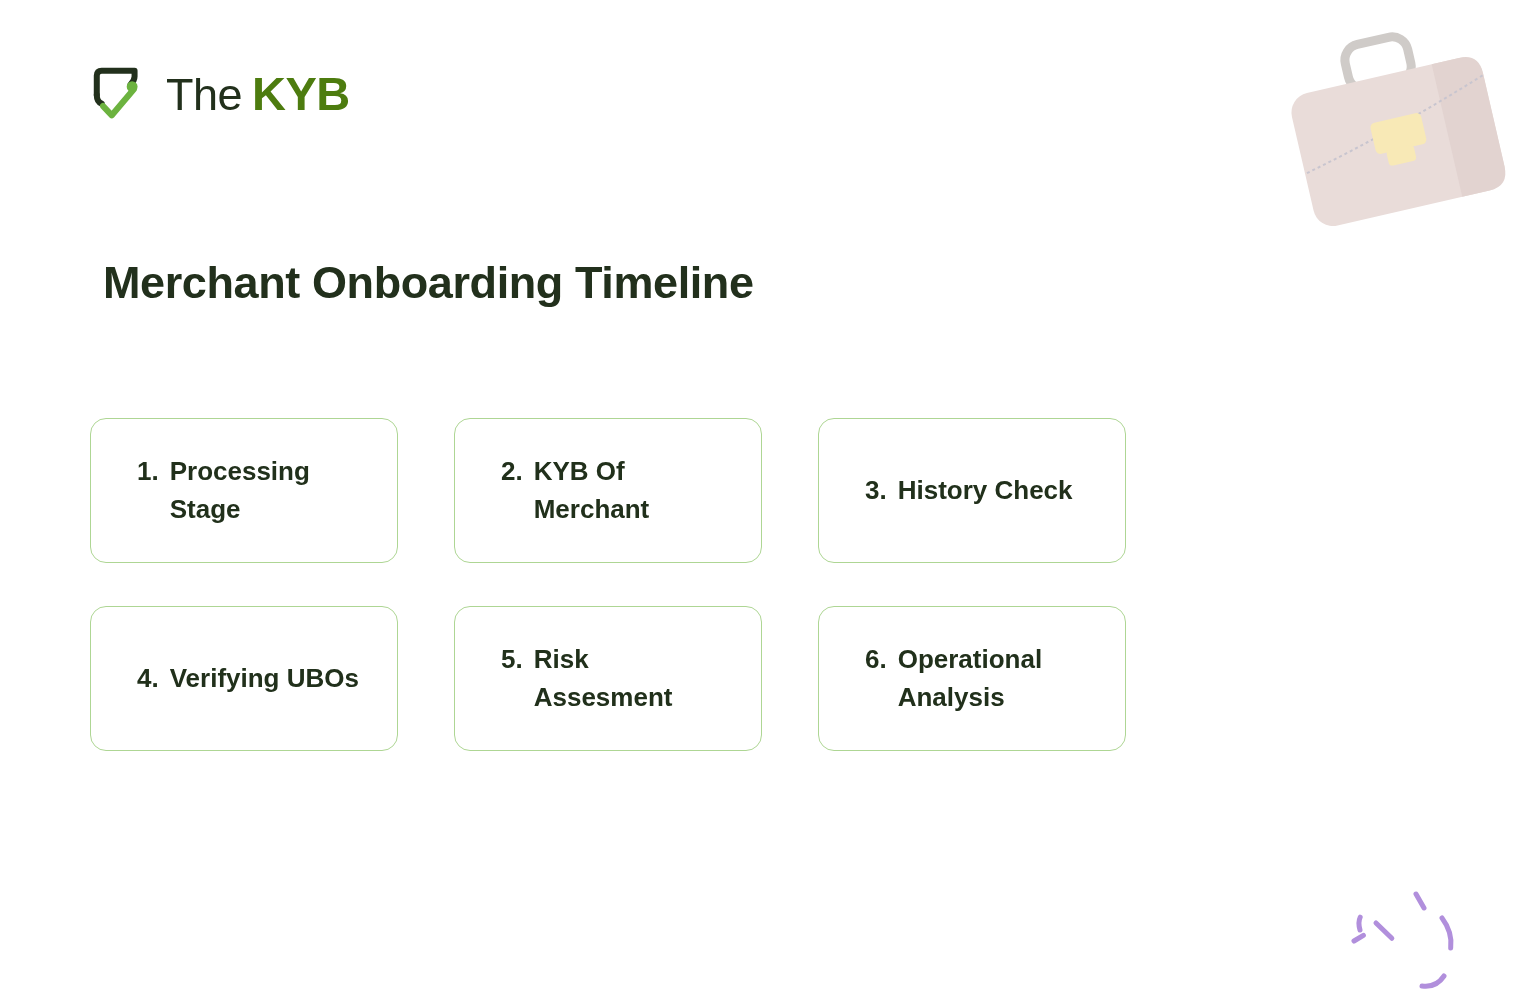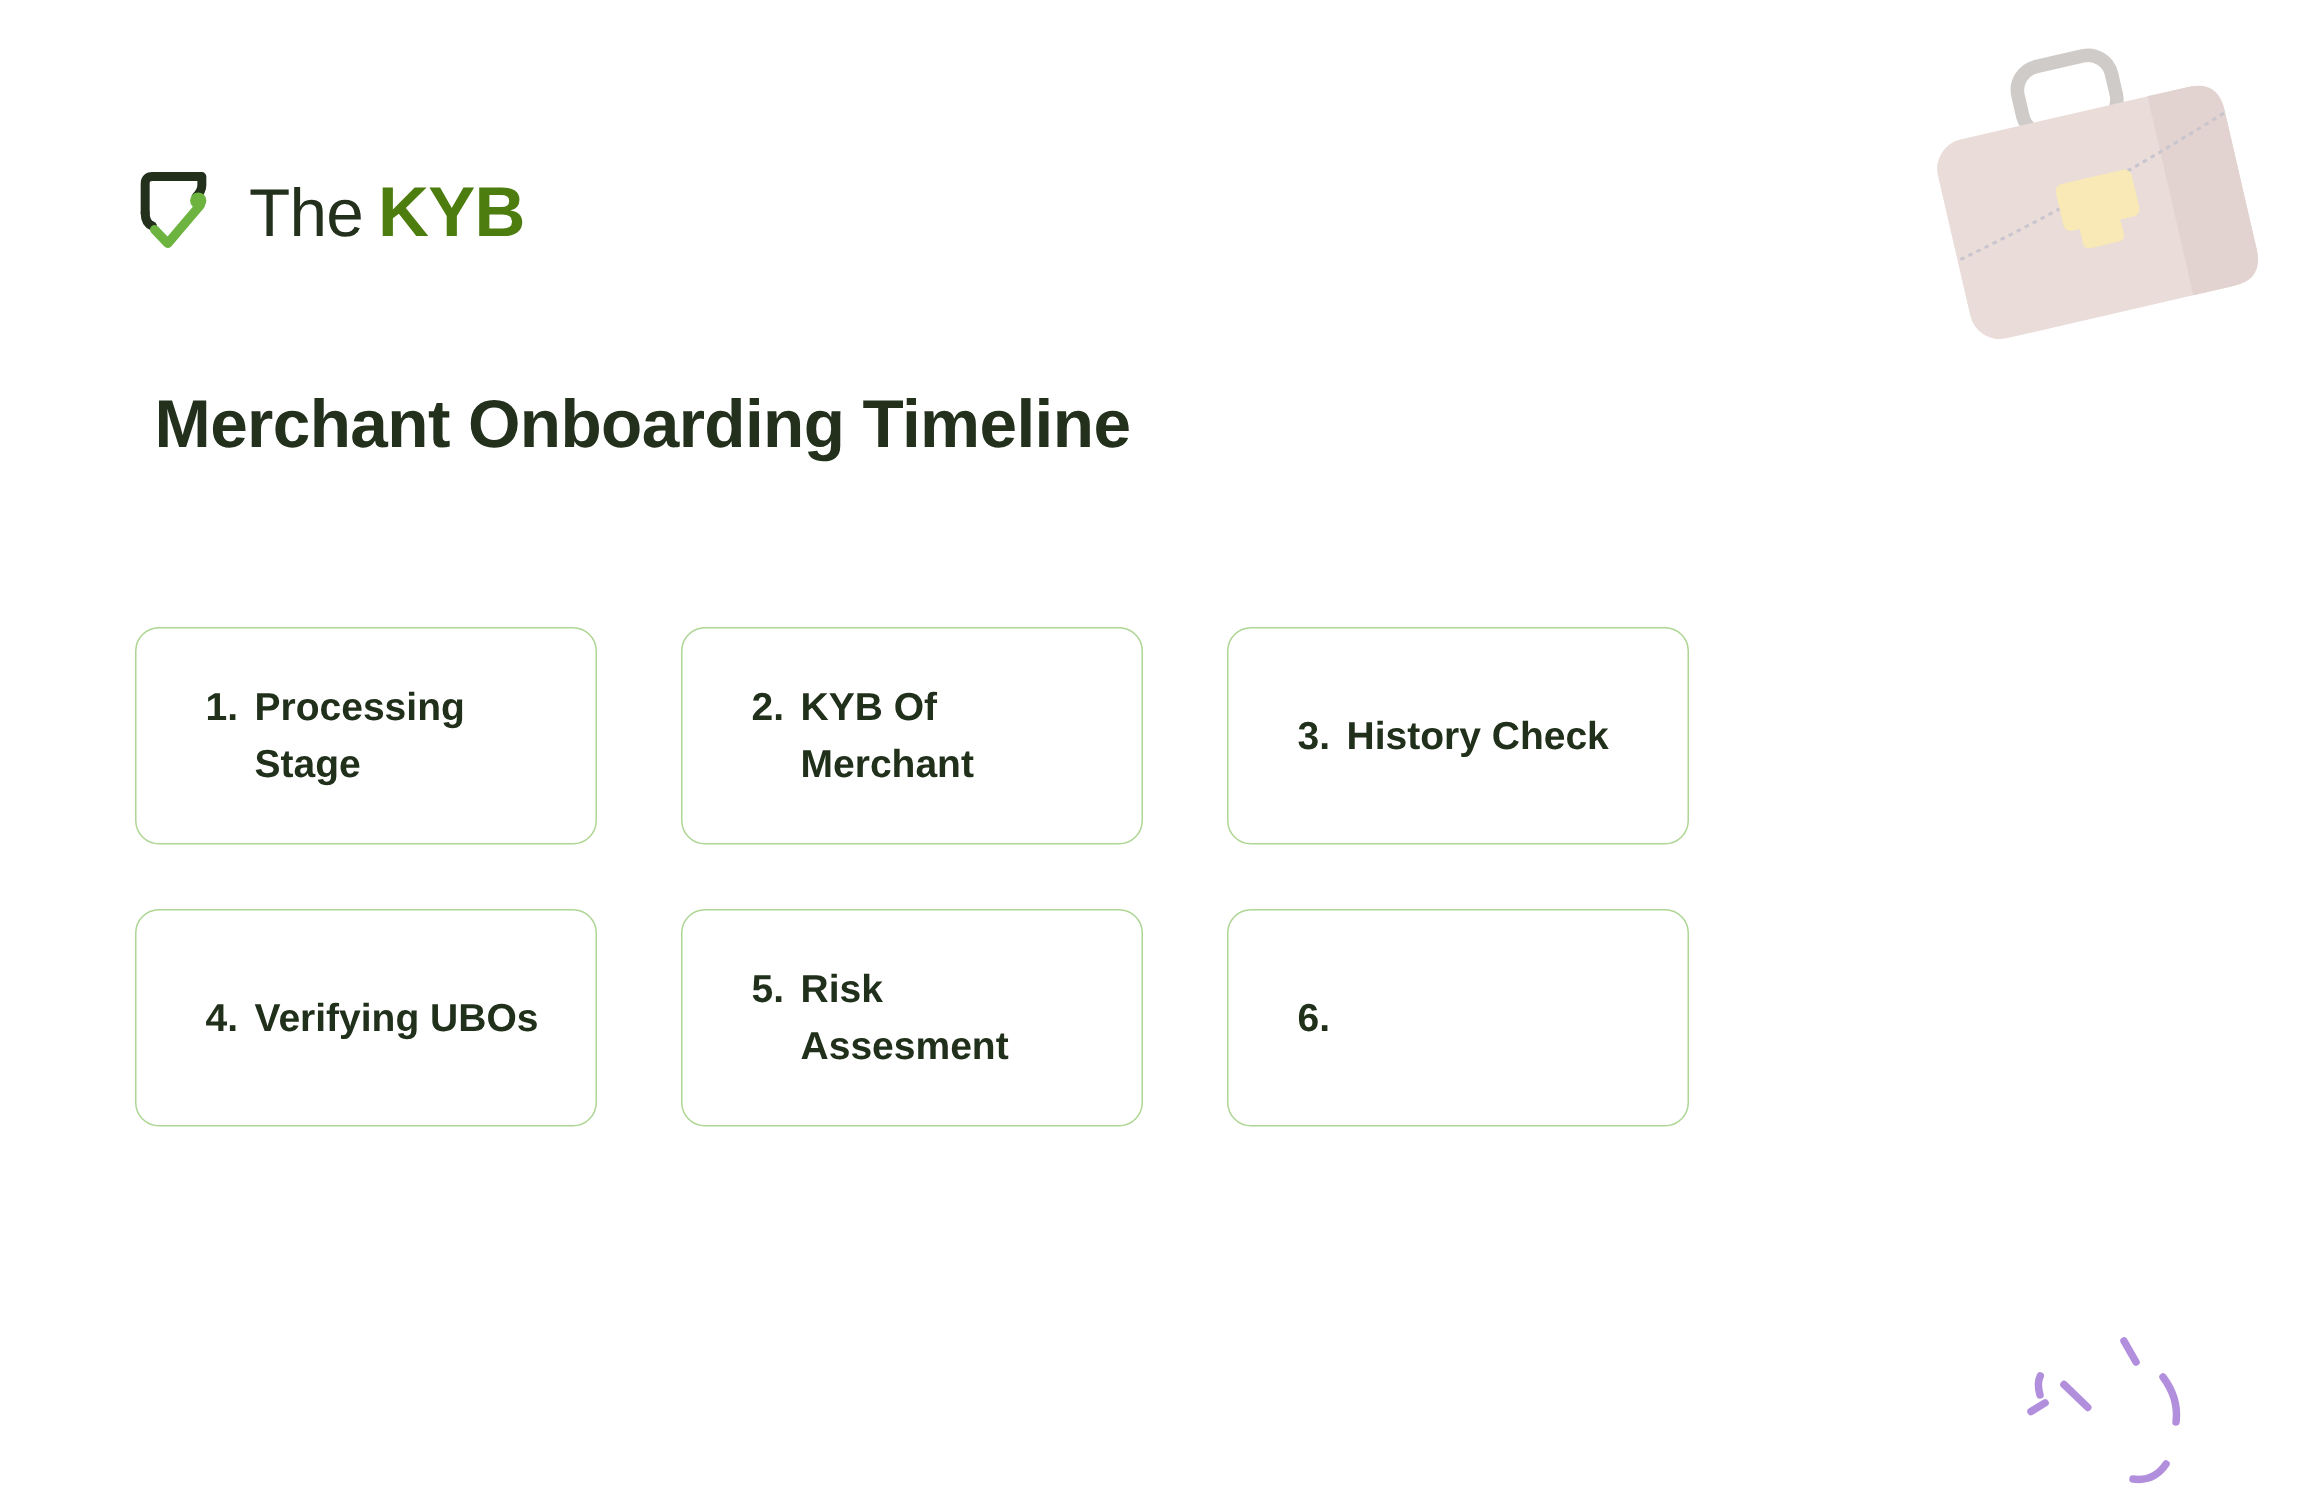--- a/index.html
+++ b/index.html
@@ -23,21 +23,20 @@
   }
 
   
   .brand {
     position: absolute;
     left: 90px;
     top: 62px;
     display: flex;
     align-items: center;
     gap: 14px;
-    margin-top: 47px;
   }
   .brand-mark {
     width: 62px;
     height: 62px;
     display: block;
     flex: 0 0 auto;
   }
   .brand-text {
     display: flex;
     align-items: baseline;
@@ -194,20 +193,21 @@
     <div class="step-card">
       <div class="step-inner">
         <span class="step-number">5.</span>
         <span class="step-label">Risk Assesment</span>
       </div>
     </div>
 
     <div class="step-card">
       <div class="step-inner">
         <span class="step-number">6.</span>
+        <span class="step-label">Operational Analysis</span>
       </div>
     </div>
 
   </div>
 
   <svg class="doodle" viewBox="0 0 170 125">
     <g fill="none" stroke="#b18fdc" stroke-width="5" stroke-linecap="round">
       <path d="M28 52 Q24 38 35 33" stroke-dasharray="13 12"></path>
       <path d="M22 63 L40 52" stroke-dasharray="11 16"></path>
       <path d="M44 45 L72 72" stroke-dasharray="22 18"></path>

